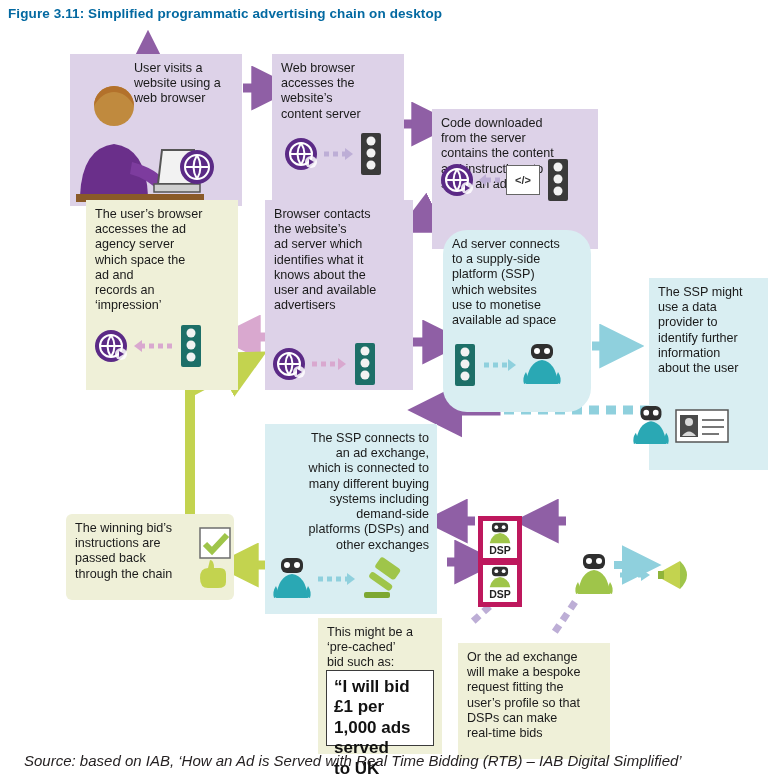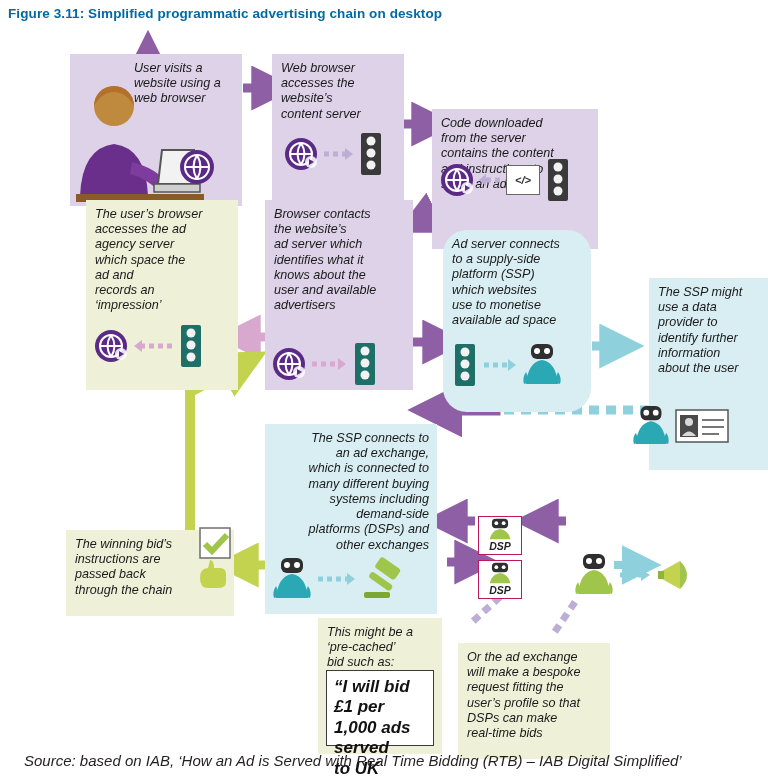--- a/index.html
+++ b/index.html
@@ -31,21 +31,20 @@
     font-size: 15px;
     font-style: italic;
     color: #231f20;
   }
   #canvas {
     position: absolute;
     left: 0;
     top: 32px;
     width: 768px;
     height: 710px;
-    font-style: italic;
   }
   #edges {
     position: absolute;
     left: 0;
     top: 0;
     width: 768px;
     height: 710px;
   }
   .node {
     position: absolute;
@@ -70,21 +69,21 @@
     border: 1px solid #3b3b3b;
     font-size: 17px;
     line-height: 1.2;
     font-weight: bold;
     padding: 6px 7px;
     color: #111;
   }
   .dsp-chip {
     position: absolute;
     background: #ffffff;
-    border: 1px solid #be185d;
+    border: 5px solid #be185d;
     font-size: 10.5px;
     font-weight: bold;
     text-align: center;
     padding: 1px 0 2px;
     width: 44px;
     color: #222;
   }
   svg { display: block; overflow: visible; }
 </style>
 </head>
@@ -406,21 +405,21 @@
       <line x1="1" y1="9" x2="22" y2="9" stroke="#8fd0dd" stroke-width="5" stroke-dasharray="5 4"></line>
       <path d="M22,3 L31,9 L22,15 z" fill="#8fd0dd"></path>
     </svg>
     <svg width="40" height="40" viewBox="0 0 40 40">
       <path d="M6 16 l18 -10 l0 28 l-18 -10 z" fill="#c3d34f"></path>
       <path d="M24 6 q14 14 0 28 z" fill="#9fc54a"></path>
       <rect x="2" y="16" width="6" height="8" fill="#8fb43a"></rect>
     </svg>
   </div>
 
-  <div class="node cream" style="left:66px; top:498px; width:168px; height:86px;">
+  <div class="node cream" style="left:66px; top:482px; width:168px; height:86px;border-radius:6px;">
     <span class="txt">The winning bid’s
 instructions are
 passed  back
 through the chain</span>
   </div>
   <div style="position:absolute; left:196px; top:492px;">
     <svg width="40" height="40" viewBox="0 0 40 40">
       <rect x="4" y="4" width="30" height="30" fill="#ffffff" stroke="#6d6d6d" stroke-width="1.5"></rect>
       <path d="M9 20 l7 7 l15 -16" stroke="#9fc54a" stroke-width="6" fill="none"></path>
     </svg>

